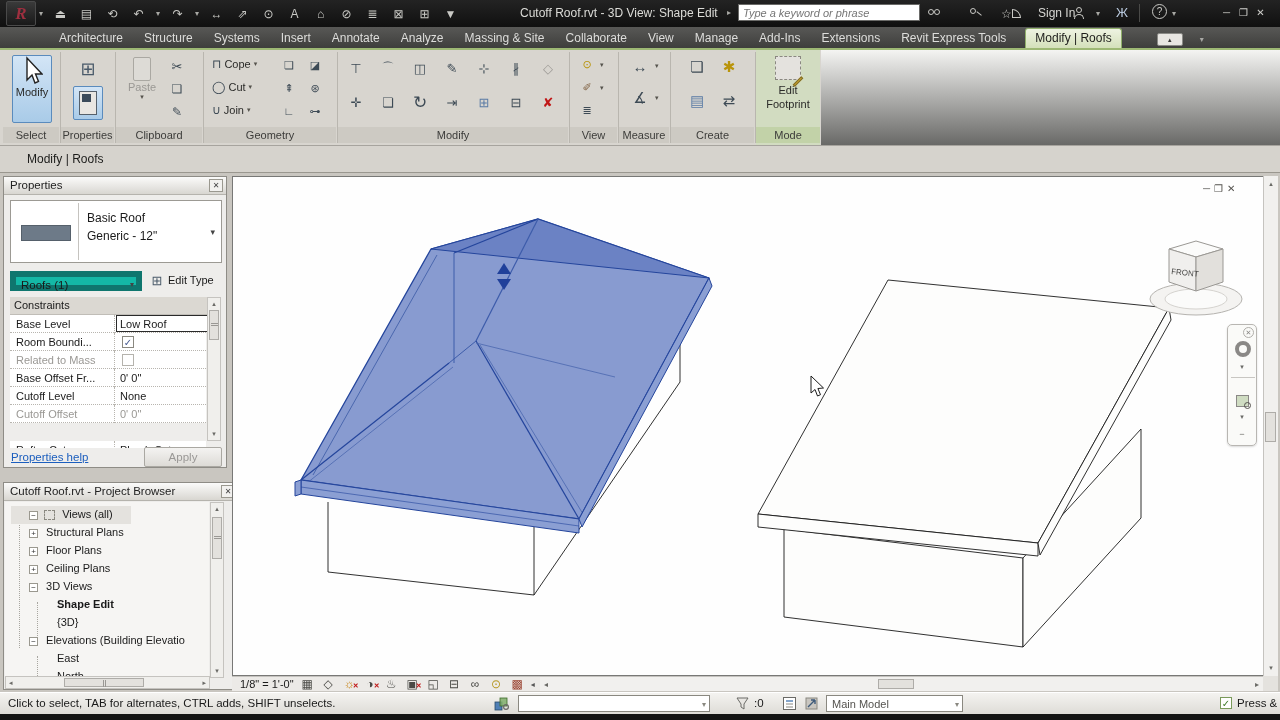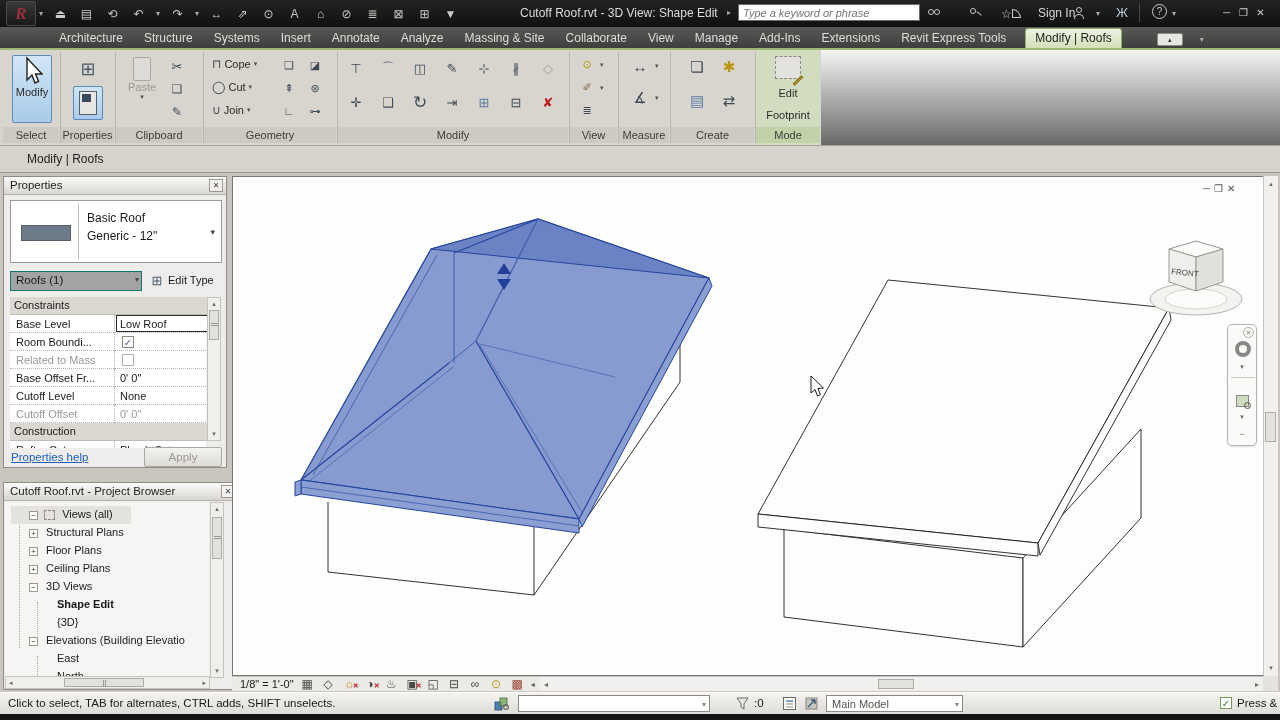--- a/index.html
+++ b/index.html
@@ -50,21 +50,21 @@
 
   
   .palette { position:absolute; background:#eeedeb; border:1px solid #8e8c86; }
   .pal-head { position:relative; height:18px; background:linear-gradient(#fbfbfa,#d8d6d1); border-bottom:1px solid #b5b3ad; font-size:11.5px; color:#222; line-height:17px; padding-left:6px; }
   .pal-x { position:absolute; right:3px; top:2px; width:14px; height:13px; background:#f2f1ef; border:1px solid #9a988f; font-size:8px; line-height:12px; text-align:center; color:#444; }
   #typesel { position:absolute; left:6px; top:23px; width:212px; height:63px; background:#fff; border:1px solid #9c9a94; }
   #typesel .thumb { position:absolute; left:2px; top:2px; width:66px; height:57px; background:#fff; border-right:1px solid #c5c3bf; }
   #typesel .band { position:absolute; left:8px; top:22px; width:50px; height:16px; background:#6d7a88; border:1px solid #55606b; }
   #typesel .tname { position:absolute; left:76px; top:10px; font-size:12px; color:#1a1a1a; }
   #typesel .tvar { position:absolute; left:76px; top:28px; font-size:12px; color:#1a1a1a; }
-  .combo { position:absolute; background:#a3a3a3; border:1px solid #0f766e; font-size:11.5px; color:#1a1a1a; }
+  .combo { position:absolute; background:#14b8a6; border:6px solid #0f766e; font-size:11.5px; color:#1a1a1a; }
   .combo .cv { position:absolute; left:5px; top:2px; }
   .combo .ca { position:absolute; right:2px; top:3px; font-size:8px; color:#444; }
   .grid-row { position:absolute; left:6px; width:196px; height:18px; background:#fff; border-bottom:1px dotted #b8b5af; font-size:11px; }
   .grid-row .gl { position:absolute; left:6px; top:3px; width:98px; white-space:nowrap; overflow:hidden; }
   .grid-row .gv { position:absolute; left:110px; top:3px; }
   .grid-row .vline { position:absolute; left:104px; top:0; width:1px; height:18px; border-left:1px dotted #b8b5af; }
   .grid-sec { position:absolute; left:6px; width:210px; height:18px; background:#dbd8d2; border-bottom:1px solid #c0bdb7; font-size:11px; line-height:17px; padding-left:4px; color:#1a1a1a; }
   .chev { position:absolute; right:8px; top:4px; font-size:9px; color:#333; transform:rotate(-90deg); letter-spacing:-2px; }
   .dis { color:#9a9894 !important; }
   .cbx { position:absolute; left:112px; top:3px; width:12px; height:12px; background:#fff; border:1px solid #8a8880; font-size:10px; line-height:11px; text-align:center; color:#44578d; }
@@ -284,21 +284,21 @@
       <span class="abs ricon" style="left:46px;top:40px;width:24px;height:22px;font-size:15px">⇄</span>
       <div class="plabel">Create</div>
     </div>
     <div class="pdiv" style="left:755px"></div>
 
     <div class="panel green-bg" style="left:756px;width:64px">
       <div class="bigbtn" style="left:4px;top:4px;width:56px;height:72px">
         <span style="position:relative;width:26px;height:24px;border:1.6px dashed #8a8880;background:#e4e2de;margin:2px 0 3px 0">
             <i style="position:absolute;right:-4px;bottom:-4px;width:12px;height:3px;background:#c8a028;transform:rotate(-45deg);border:1px solid #7a6a2a"></i>
           </span>
-        <span style="text-align:center;line-height:22px">Edit Footprint</span>
+        <span style="text-align:center;line-height:14px">Edit Footprint</span>
       </div>
       <div class="plabel green">Mode</div>
     </div>
   </div>
 
   <div class="abs" id="optionbar">
     <span>Modify | Roofs</span>
   </div>
 
   <div class="abs" id="mainbg"></div>
@@ -350,24 +350,20 @@
     </div>
     <div class="grid-row" style="top:210px">
       <span class="gl">Cutoff Level</span>
         <span class="vline"></span>
       <span class="gv">None</span>
     </div>
     <div class="grid-row" style="top:228px">
       <span class="gl dis">Cutoff Offset</span>
         <span class="vline"></span>
       <span class="gv dis">0'  0"</span>
-    </div>
-    <div class="grid-sec" style="top:246px">
-      <span>Construction</span>
-      <span class="chev">»</span>
     </div>
     <div class="grid-row" style="top:264px;height:7px;overflow:hidden;border-bottom:none">
       <span class="gl">Rafter Cut</span>
         <span class="vline"></span>
       <span class="gv">Plumb Cut</span>
     </div>
 
     <div class="vscroll" style="left:203px;top:120px;width:14px;height:144px">
       <span class="sarrow" style="top:2px">▴</span>
       <div class="sthumb" style="top:12px;width:10px;height:30px">

